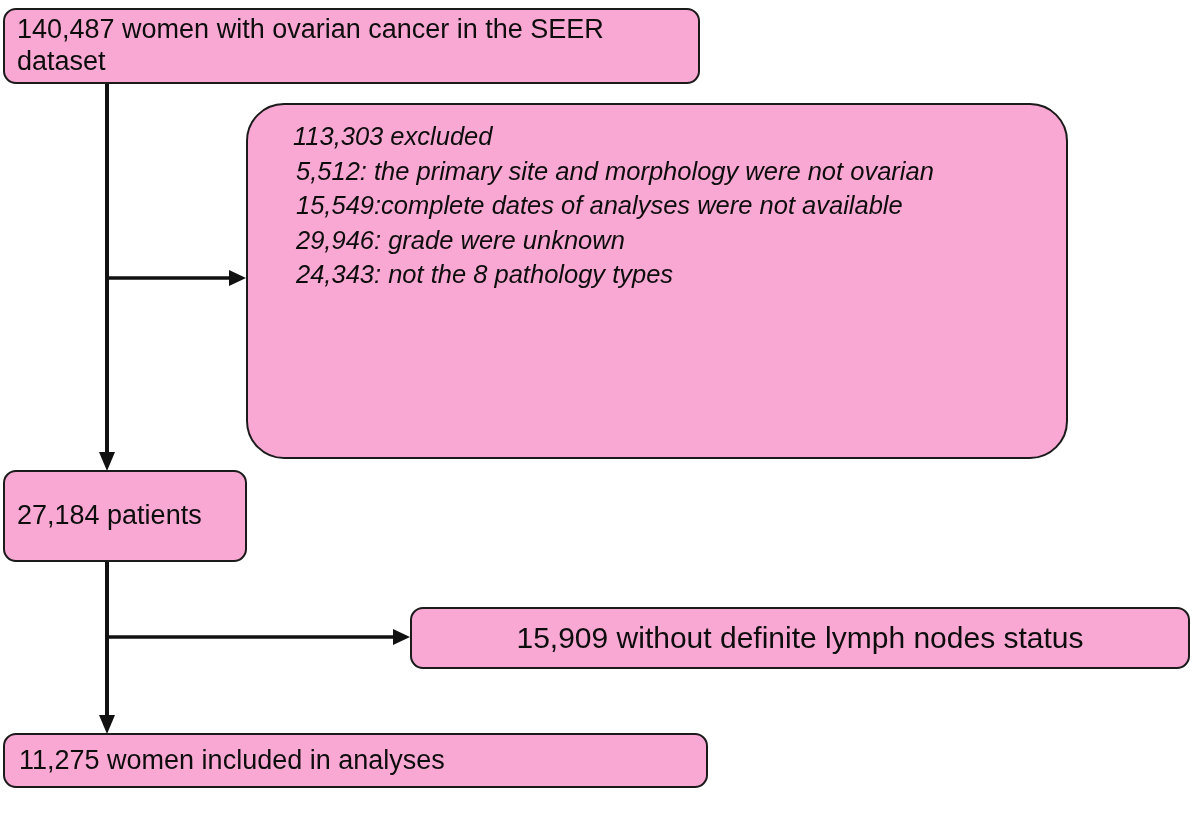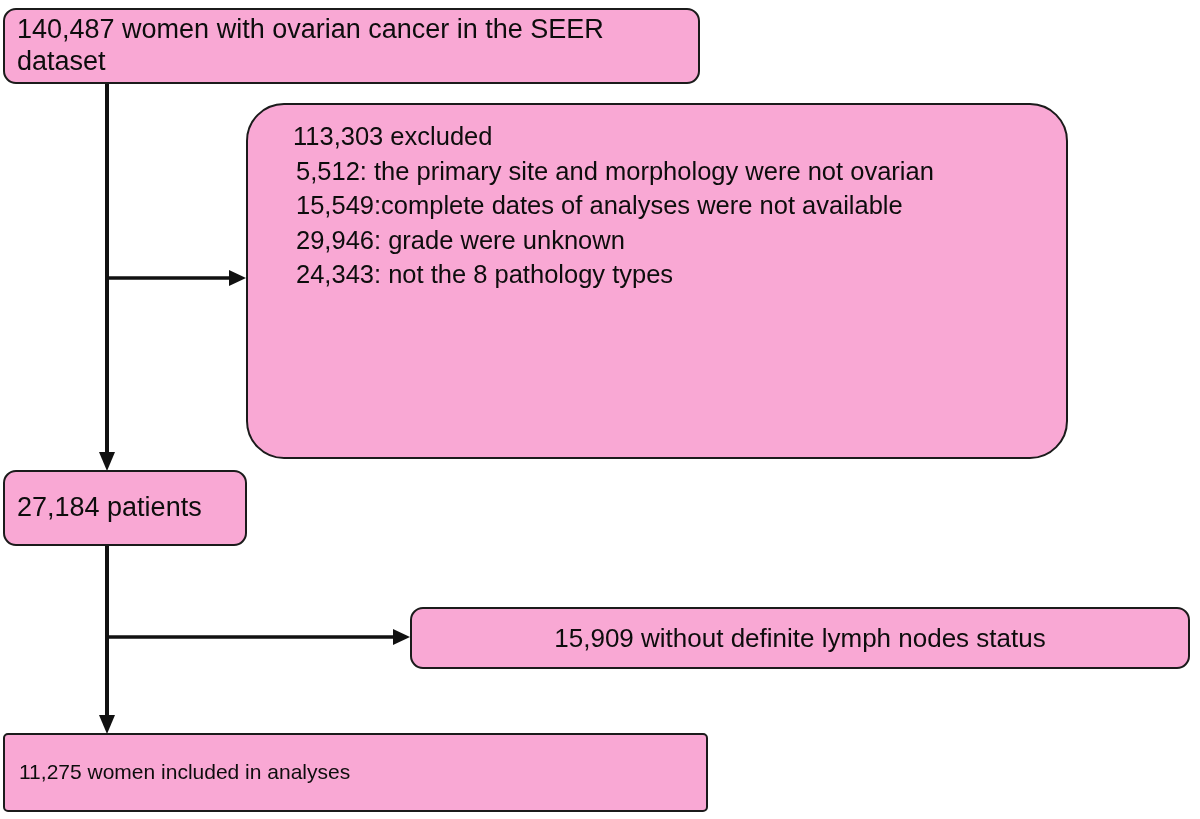--- a/index.html
+++ b/index.html
@@ -44,43 +44,43 @@
     font-size: 27px;
   }
   #node-excluded {
     left: 246px; top: 103px;
     width: 822px; height: 356px;
     border-radius: 38px;
     padding: 14px 30px 12px 48px;
     font-size: 25.5px;
     align-items: flex-start;
   }
-  #node-excluded .txt { line-height: 1.355; }
+  #node-excluded .txt { line-height: 1.355; font-style: italic; }
   #node-excluded .first-line { margin-left: -3px; }
   #node-patients {
     left: 3px;  top: 470px;
-    width: 244px; height: 76px;
+    width: 244px; height: 92px;
     border-radius: 13px;
     padding: 0 12px;
     font-size: 27px;
   }
   #node-lymph {
     left: 410px; top: 607px;
     width: 780px; height: 62px;
     border-radius: 13px;
     padding: 0 14px;
-    font-size: 26px;
+    font-size: 30px;
     text-align: center;
   }
   #node-included {
     left: 3px;  top: 733px;
-    width: 705px; height: 79px;
-    border-radius: 5px;
+    width: 705px; height: 55px;
+    border-radius: 13px;
     padding: 0 14px;
-    font-size: 21px;
+    font-size: 27px;
   }
 
   
   #connectors {
     position: absolute;
     left: 0; top: 0;
     width: 1200px; height: 819px;
     z-index: 1;
     pointer-events: none;
   }

